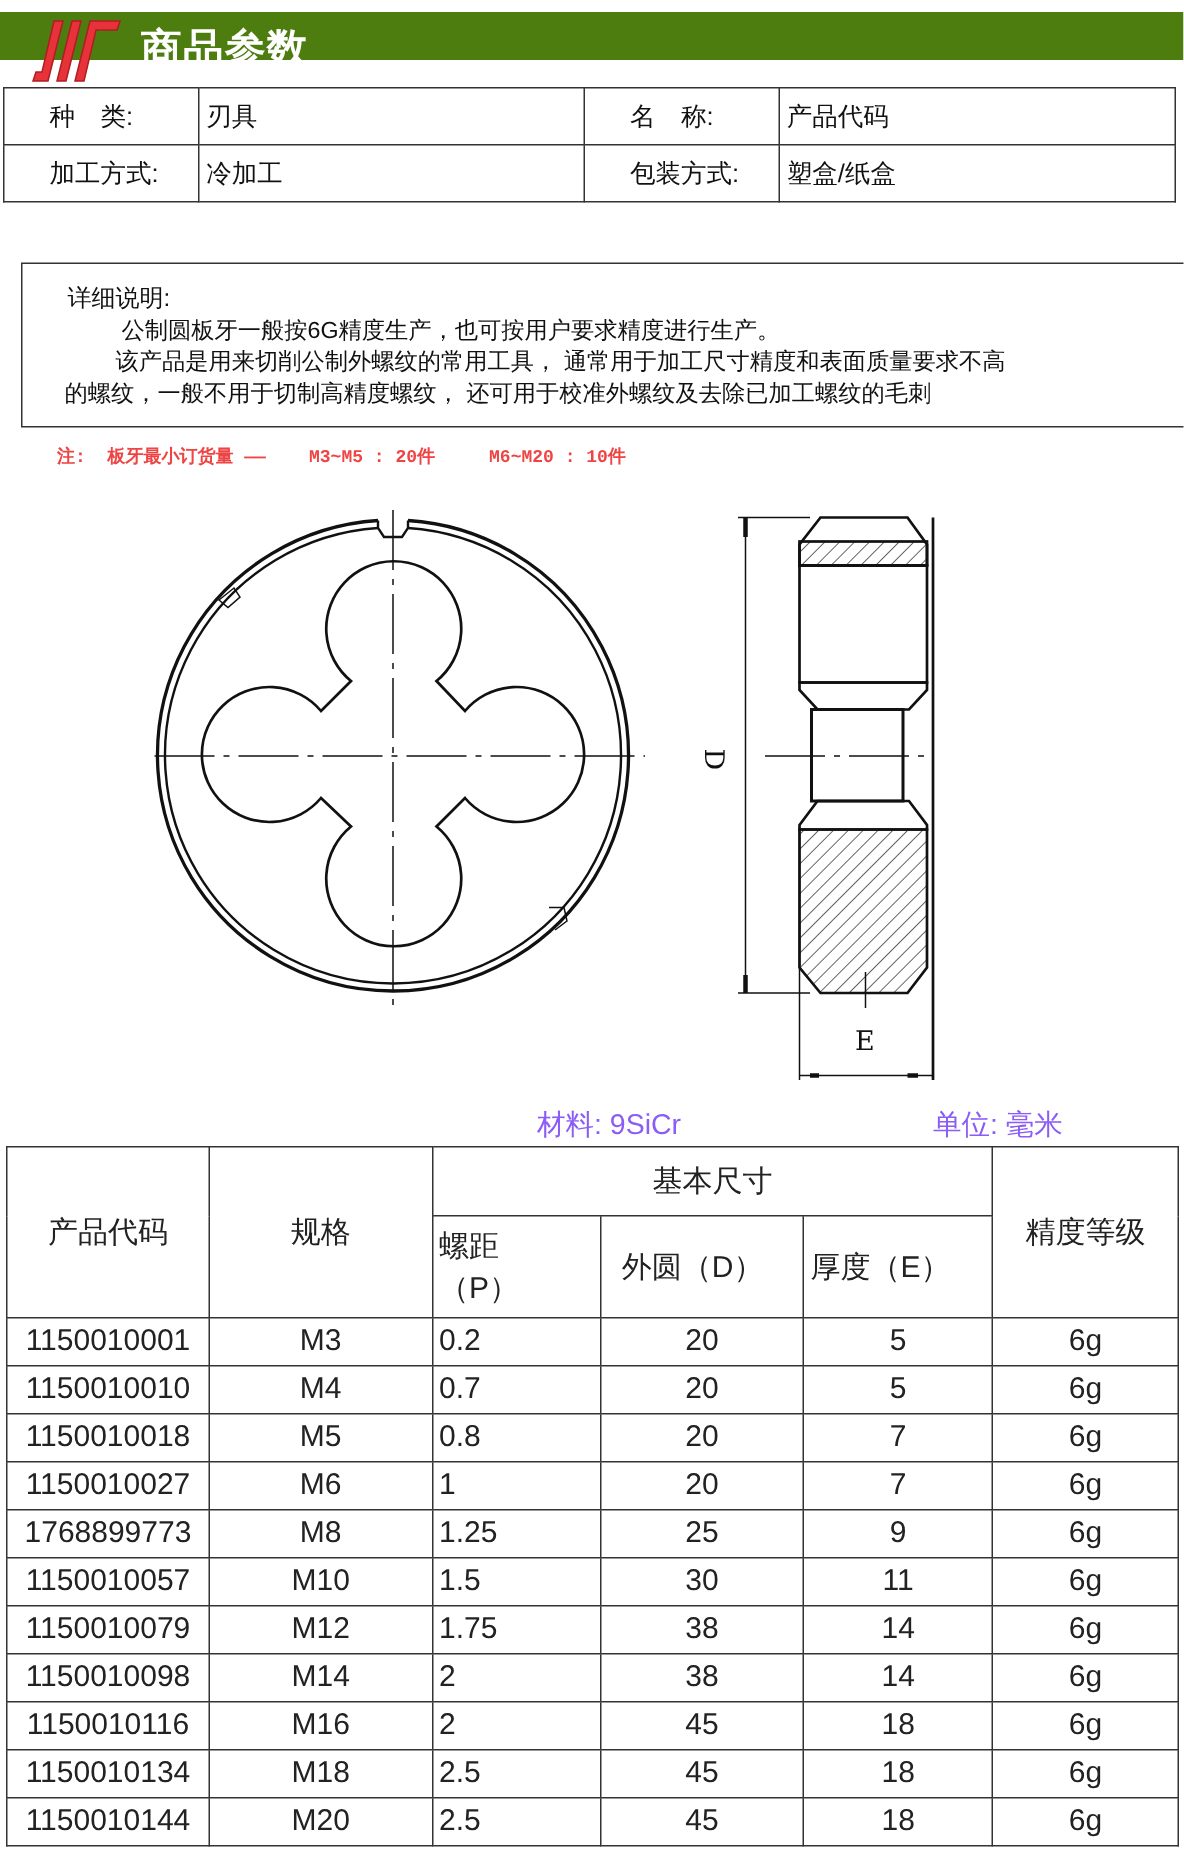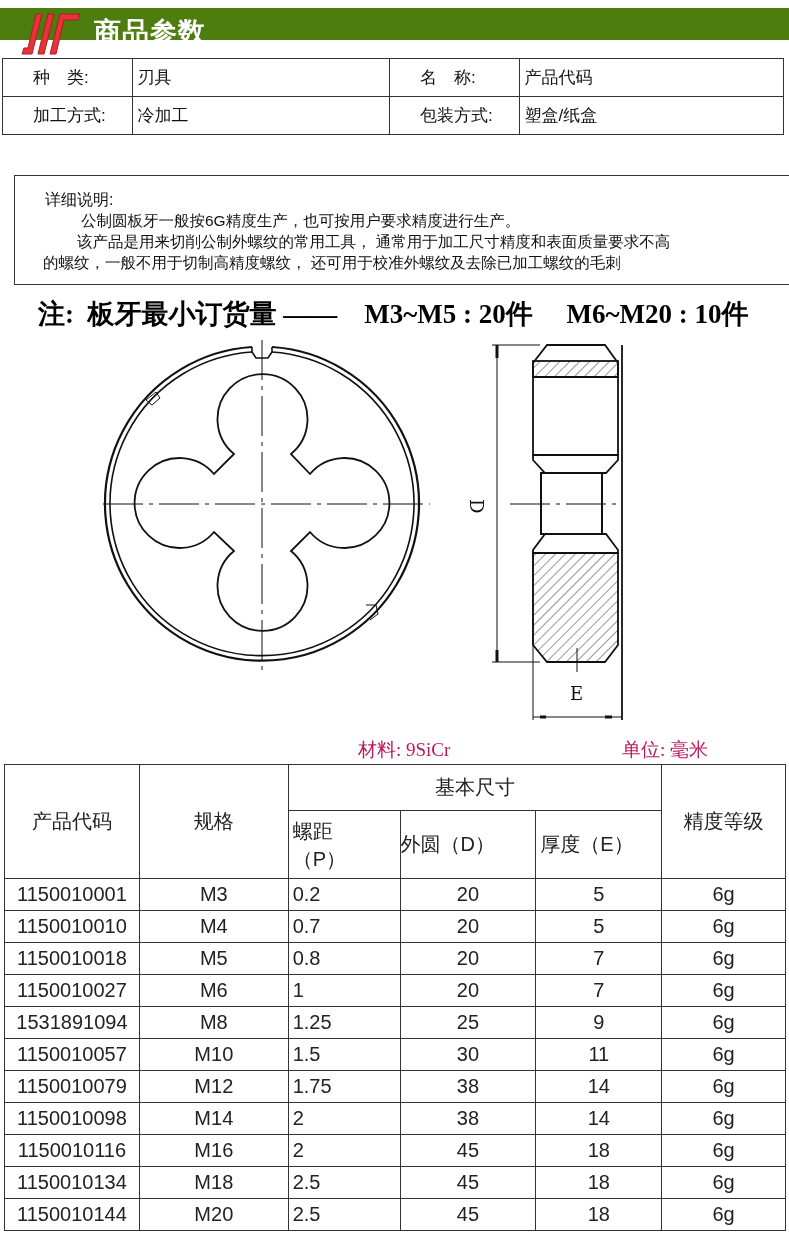--- a/index.html
+++ b/index.html
@@ -11,24 +11,24 @@
                   letter-spacing:1px; font-family:"DejaVu Sans",sans-serif; }
   table { border-collapse:collapse; }
   .params { position:absolute; left:2px; top:58px; width:782px; }
   .params td { border:1px solid #333; height:37px; font-size:17px; padding:0; }
   .params td.k { padding-left:30px; }
   .params td.v { padding-left:5px; }
   .desc { position:absolute; left:14px; top:175px; width:783px; height:108px; border:1px solid #333;
           font-size:15.5px; line-height:19px; }
   .desc .dt { position:absolute; left:30px; top:14px; font-size:16px; }
   .desc .p { position:absolute; left:30px; }
-  .note { position:absolute; left:38px; top:296px; font-size:27px; font-weight:bold; color:#000000;
-          white-space:pre; font-family:Liberation Serif, serif; }
+  .note { position:absolute; left:38px; top:296px; font-size:12px; font-weight:bold; color:#ef4444;
+          white-space:pre; font-family:Liberation Mono, monospace; }
   .drawing { position:absolute; left:0; top:330px; }
-  .meta { position:absolute; top:737px; font-size:19px; font-family:Liberation Serif, serif; color:#be185d; }
+  .meta { position:absolute; top:737px; font-size:19px; font-family:Liberation Sans, sans-serif; color:#8b5cf6; }
   .spec { position:absolute; left:4px; top:764px; width:782px; }
   .spec td { border:1.5px solid #333; text-align:center; font-size:20px; padding:0; color:#222; }
   .spec .hd td { font-size:20px; }
   .spec tbody td { height:31px; }
   .spec td.left { text-align:left; padding-left:4px; }
 </style>
 </head>
 <body>
 
 <div class="header">
@@ -153,21 +153,21 @@
       <td rowspan="2">产品代码</td>
       <td rowspan="2">规格</td>
       <td colspan="3">基本尺寸</td>
       <td rowspan="2">精度等级</td>
     </tr>
     <tr style="height:68px;">
       <td class="left" style="line-height:28px;">
         <div>螺距</div>
         <div>（P）</div>
       </td>
-      <td class="left" style="padding-left:0;">外圆（D）</td>
+      <td class="left" style="padding-left:14px;">外圆（D）</td>
       <td class="left">厚度（E）</td>
     </tr>
   </thead>
   <tbody id="spec-body">
       <tr>
         <td>1150010001</td>
         <td>M3</td>
         <td class="left">0.2</td>
         <td>20</td>
         <td>5</td>
@@ -191,21 +191,21 @@
       </tr>
       <tr>
         <td>1150010027</td>
         <td>M6</td>
         <td class="left">1</td>
         <td>20</td>
         <td>7</td>
         <td>6g</td>
       </tr>
       <tr>
-        <td>1531891094</td>
+        <td>1768899773</td>
         <td>M8</td>
         <td class="left">1.25</td>
         <td>25</td>
         <td>9</td>
         <td>6g</td>
       </tr>
       <tr>
         <td>1150010057</td>
         <td>M10</td>
         <td class="left">1.5</td>

